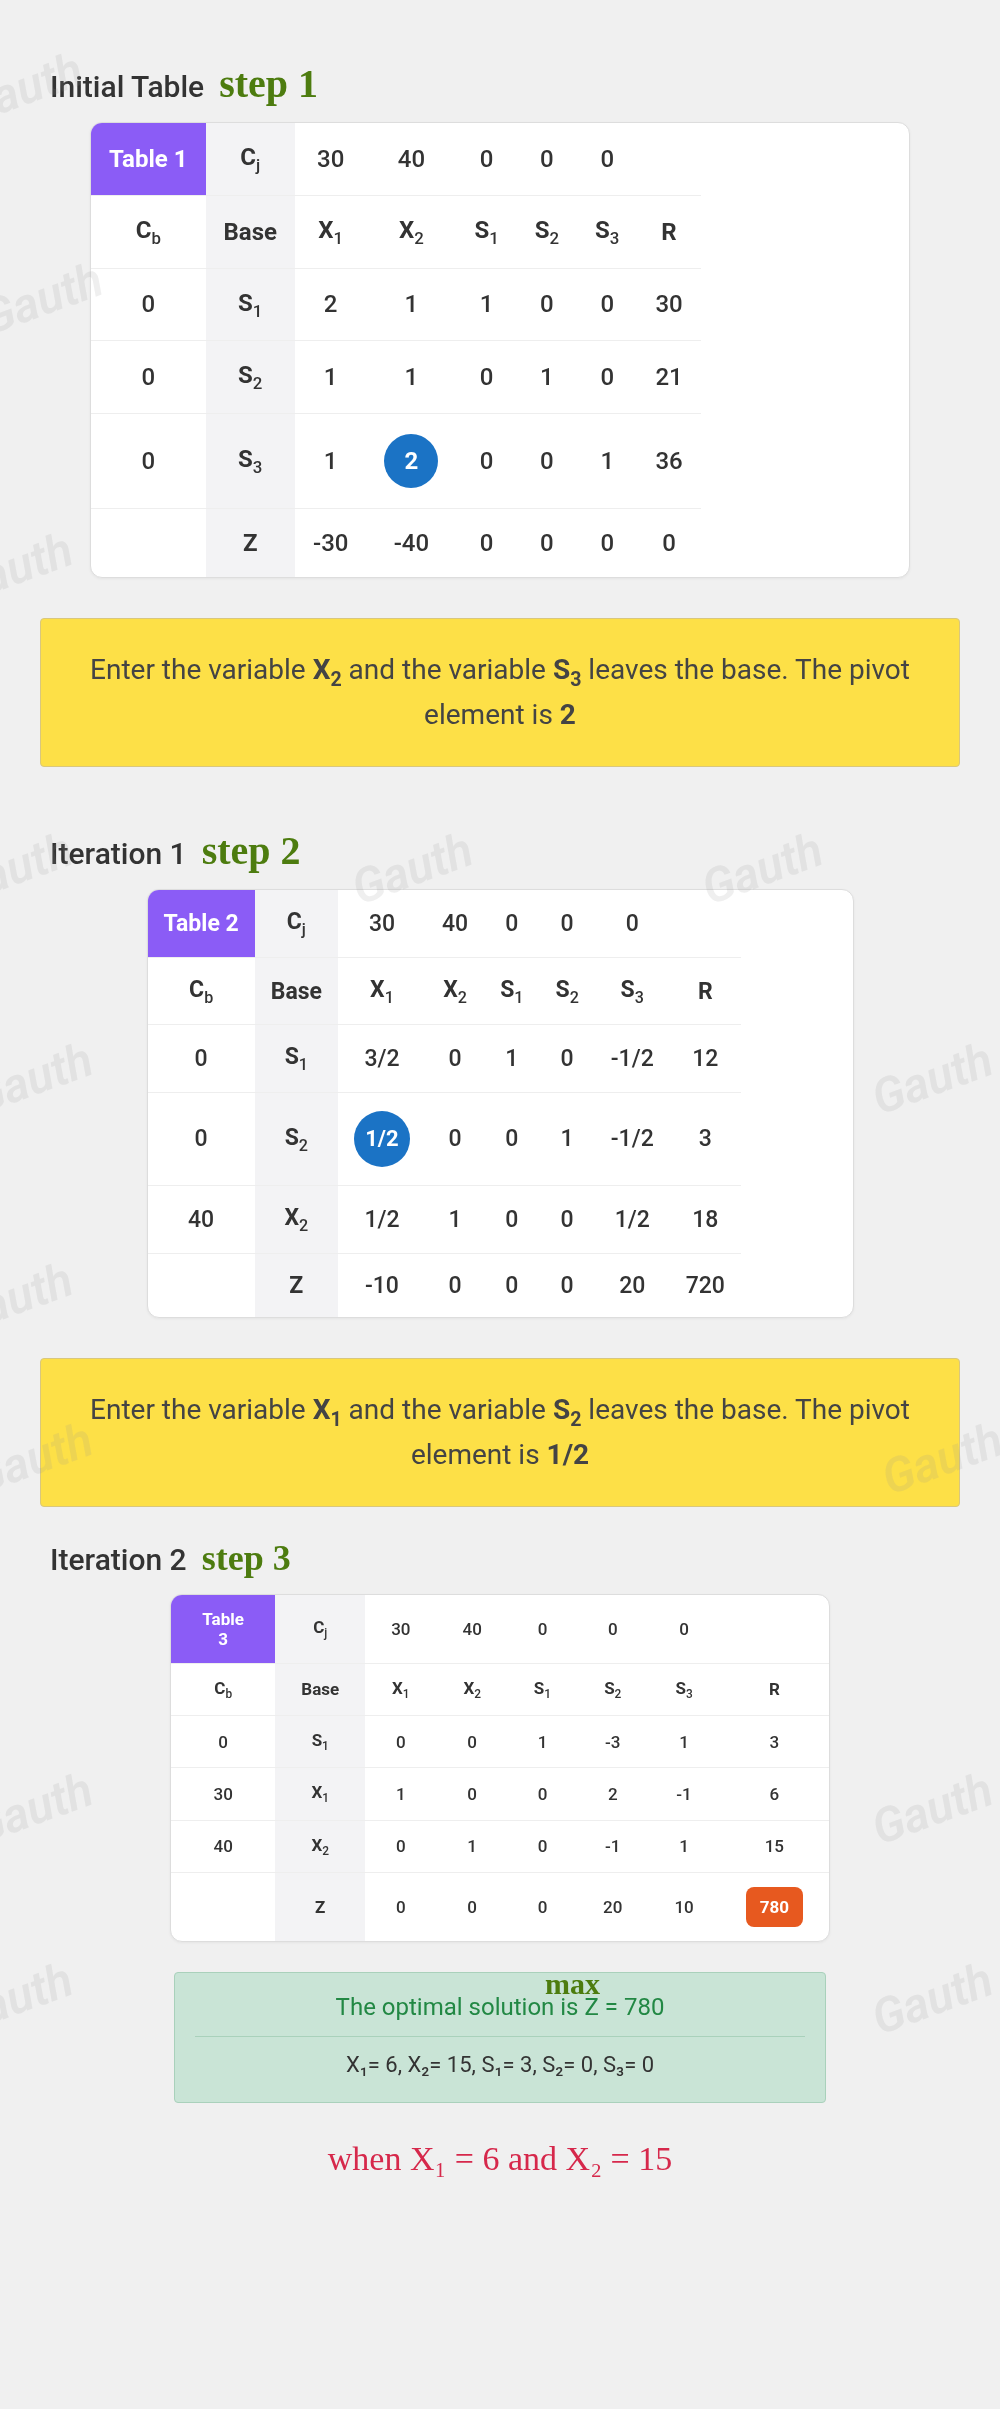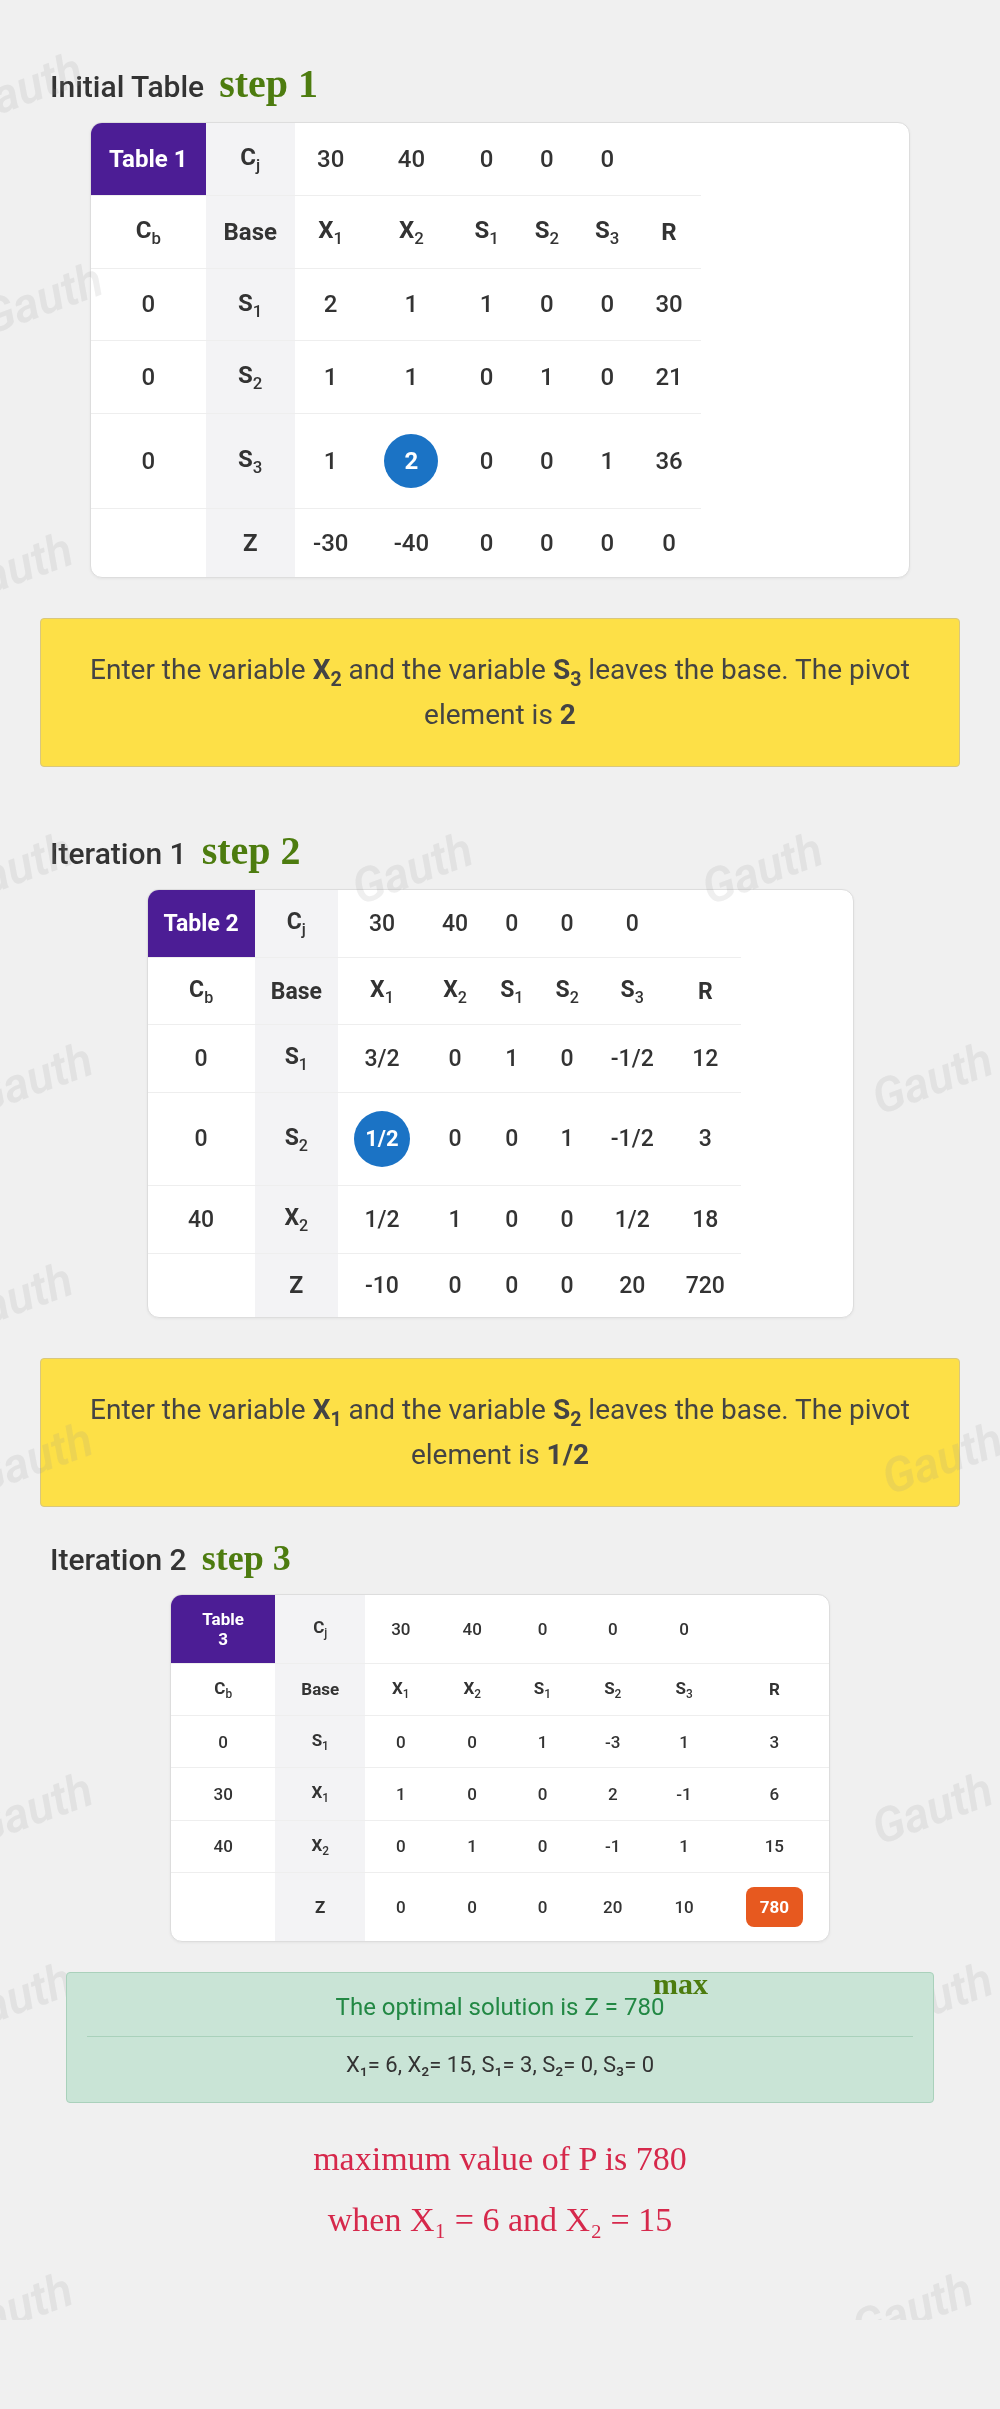--- a/index.html
+++ b/index.html
@@ -54,21 +54,21 @@
     border-collapse: collapse;
     font-size: 24px;
     color: #333;
   }
   .tbl td, .tbl th {
     padding: 20px 18px;
     text-align: center;
     font-weight: 500;
   }
   .tbl .hdr-teal {
-    background: #4c1d95;
+    background: #8b5cf6;
     color: #fff;
     font-weight: 700;
   }
   .tbl .col-shade { background: #f3f3f5; }
   .tbl tr { border-top: 1px solid #eee; }
   .tbl tr:first-child { border-top: none; }
   .sub { font-size: 0.7em; vertical-align: sub; }
   .pivot-blue {
     display: inline-flex;
     align-items: center;
@@ -97,21 +97,21 @@
     border: 1px solid #d9c77d;
     border-radius: 4px;
     padding: 30px 40px;
     font-size: 28px;
     color: #444;
     text-align: center;
     line-height: 1.5;
   }
   .note-green {
     margin: 30px auto 10px auto;
-    width: 868px;
+    width: 652px;
     background: #c9e4d6;
     border: 1px solid #a9d1bb;
     border-radius: 4px;
     padding: 20px 20px 25px 20px;
     text-align: center;
     color: #2c4d3c;
     position: relative;
   }
   .note-green .headline {
     font-size: 24px;
@@ -388,17 +388,16 @@
 
   <div class="note-green">
     <span class="handwriting hand-max">max</span>
     <div class="headline">
       <span>The optimal solution is Z = </span><span>780</span>
     </div>
     <div class="vals">X₁= 6, X₂= 15, S₁= 3, S₂= 0, S₃= 0</div>
   </div>
 
   <div class="hand-conclusion">
-    <div><span>maximum value of P is </span><span>780</span></div>
     <div>when   X₁ = 6   and   X₂ = 15</div>
   </div>
 
 </div>
 
 </body></html>

